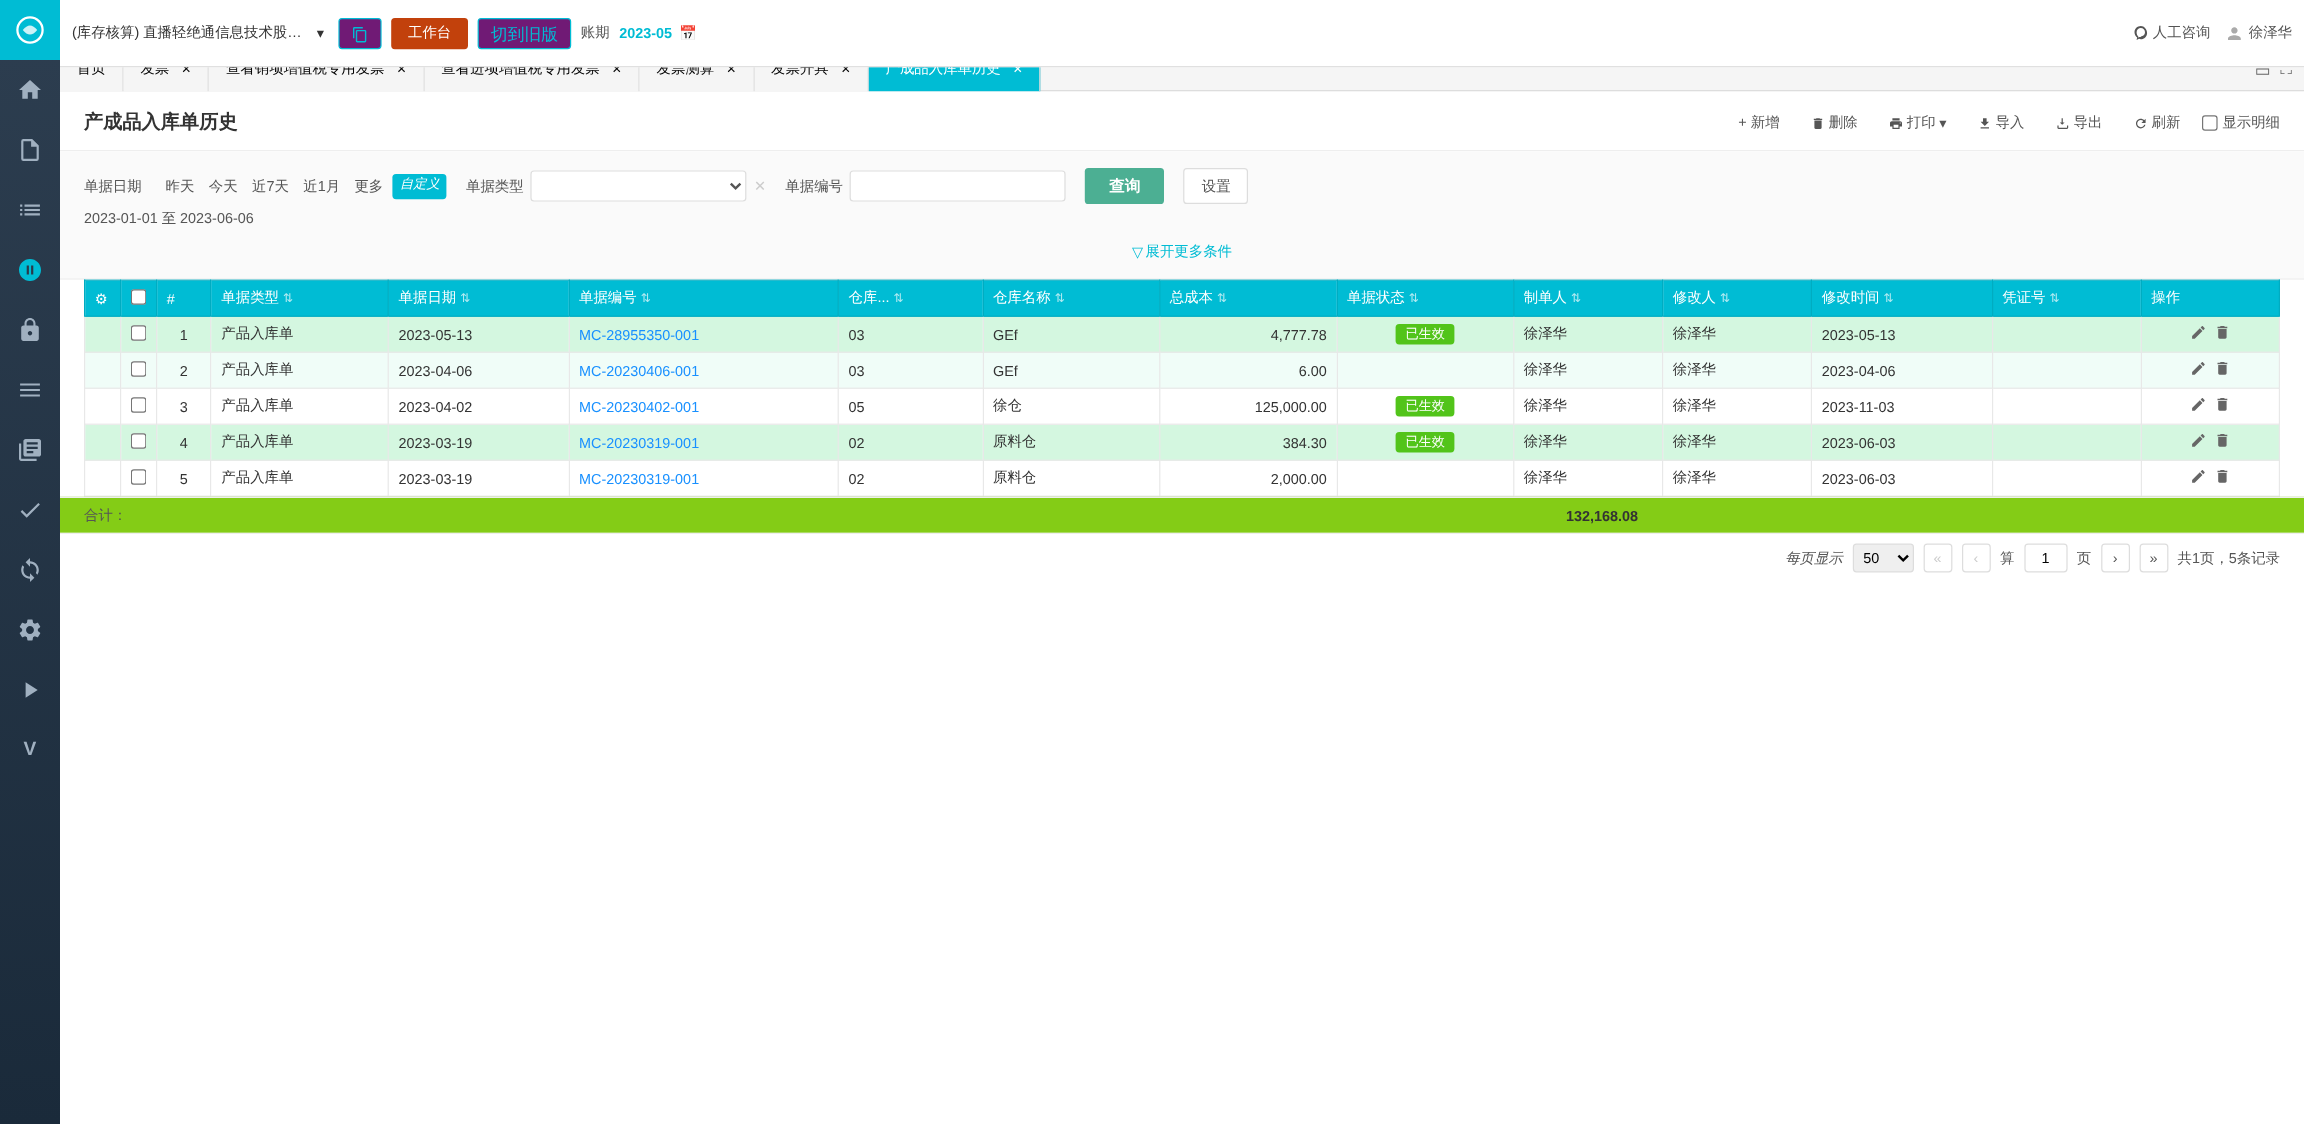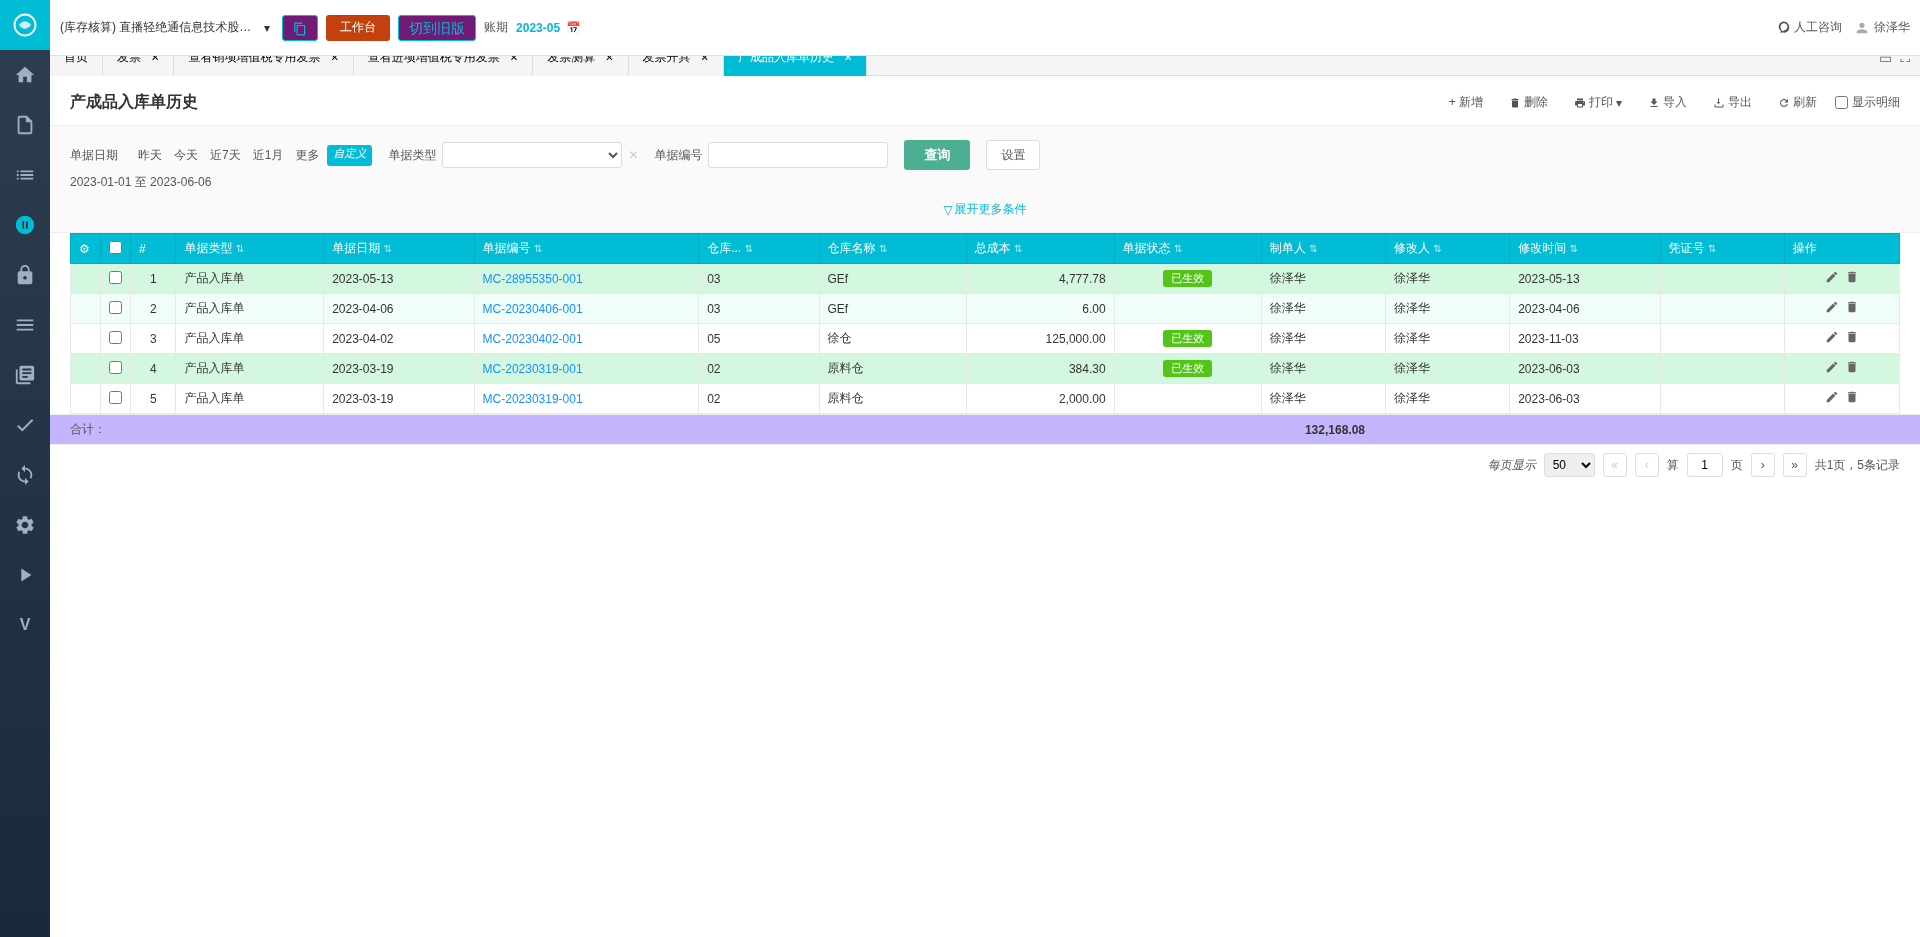--- a/index.html
+++ b/index.html
@@ -135,21 +135,21 @@
     .status-badge {
       display: inline-block; background: #52c41a; color: white; font-size: 11px;
       padding: 1px 8px; border-radius: 3px;
     }
     .row-actions { display: flex; gap: 6px; justify-content: center; }
     .row-action-btn { background: none; border: none; cursor: pointer; color: #666; font-size: 13px; }
 
     
     .table-footer {
       display: flex; align-items: center; padding: 6px 20px;
-      border-top: 1px solid #eee; background: #c4b5fd;
+      border-top: 1px solid #eee; background: #84cc16;
     }
     .footer-label { font-size: 12px; color: #555; margin-right: 20px; min-width: 60px; }
 
     
     .pagination {
       display: flex; align-items: center; justify-content: flex-end;
       padding: 8px 20px; border-top: 1px solid #eee; gap: 8px;
     }
     .page-size-label { font-size: 12px; color: #555; font-style: italic; }
     .page-size-select {

